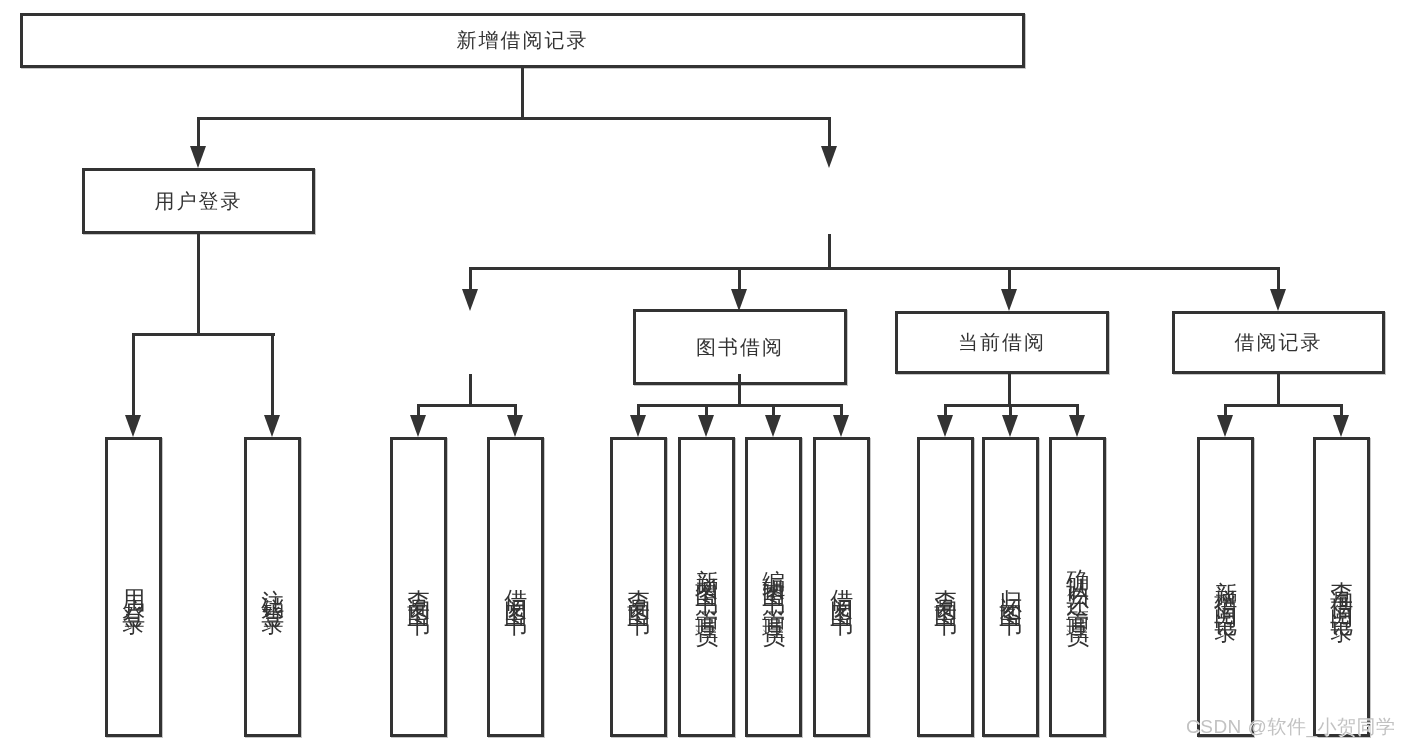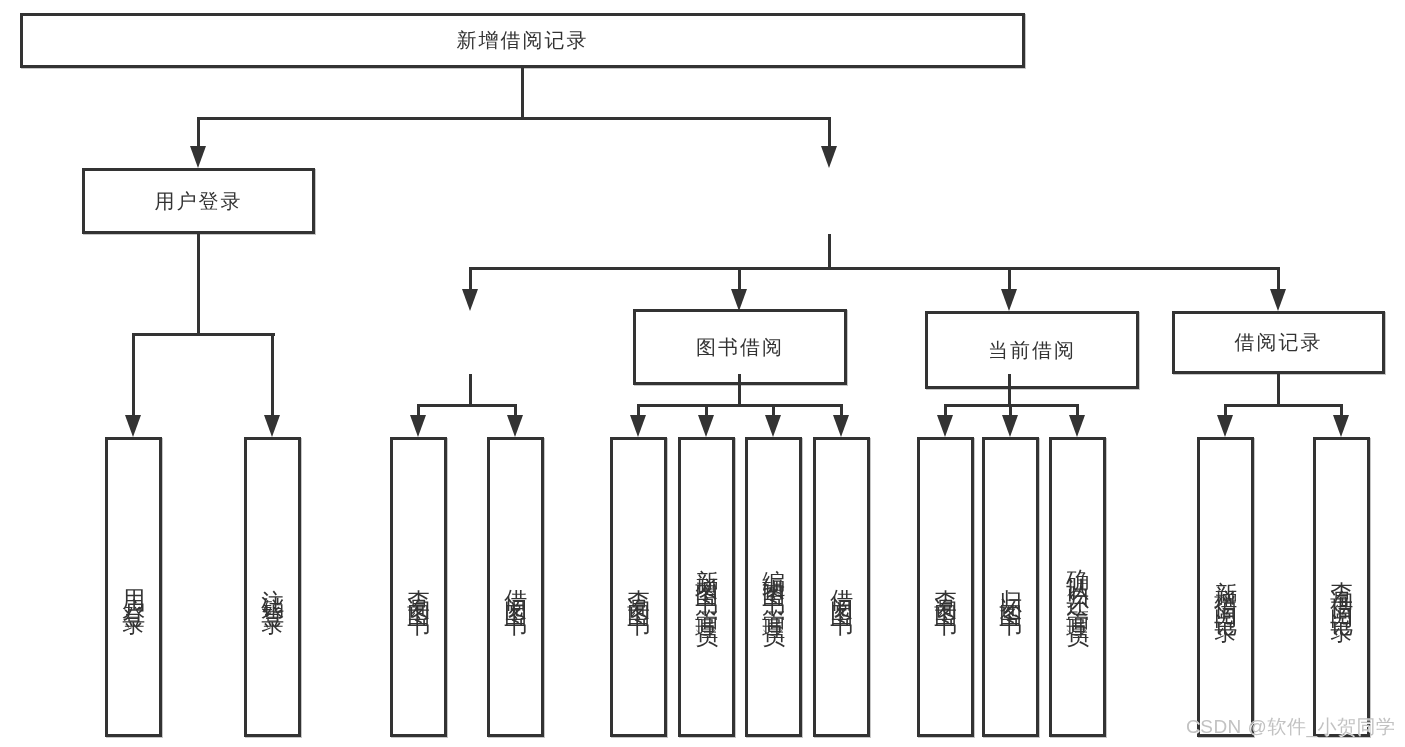--- a/index.html
+++ b/index.html
@@ -64,21 +64,21 @@
     <span>新增借阅记录</span>
   </div>
 
   <div class="box hbox" style="left:82px;top:168px;width:233px;height:66px;">
     <span>用户登录</span>
   </div>
 
   <div class="box hbox" style="left:633px;top:309px;width:214px;height:76px;">
     <span>图书借阅</span>
   </div>
-  <div class="box hbox" style="left:925px;top:311px;width:214px;height:78px;">
+  <div class="box hbox" style="left:895px;top:311px;width:214px;height:63px;">
     <span>当前借阅</span>
   </div>
   <div class="box hbox" style="left:1172px;top:311px;width:213px;height:63px;">
     <span>借阅记录</span>
   </div>
 
   <div class="box vbox" style="left:105px;top:437px;width:57px;height:300px;">
     <span>用户登录</span>
   </div>
   <div class="box vbox" style="left:244px;top:437px;width:57px;height:300px;">

